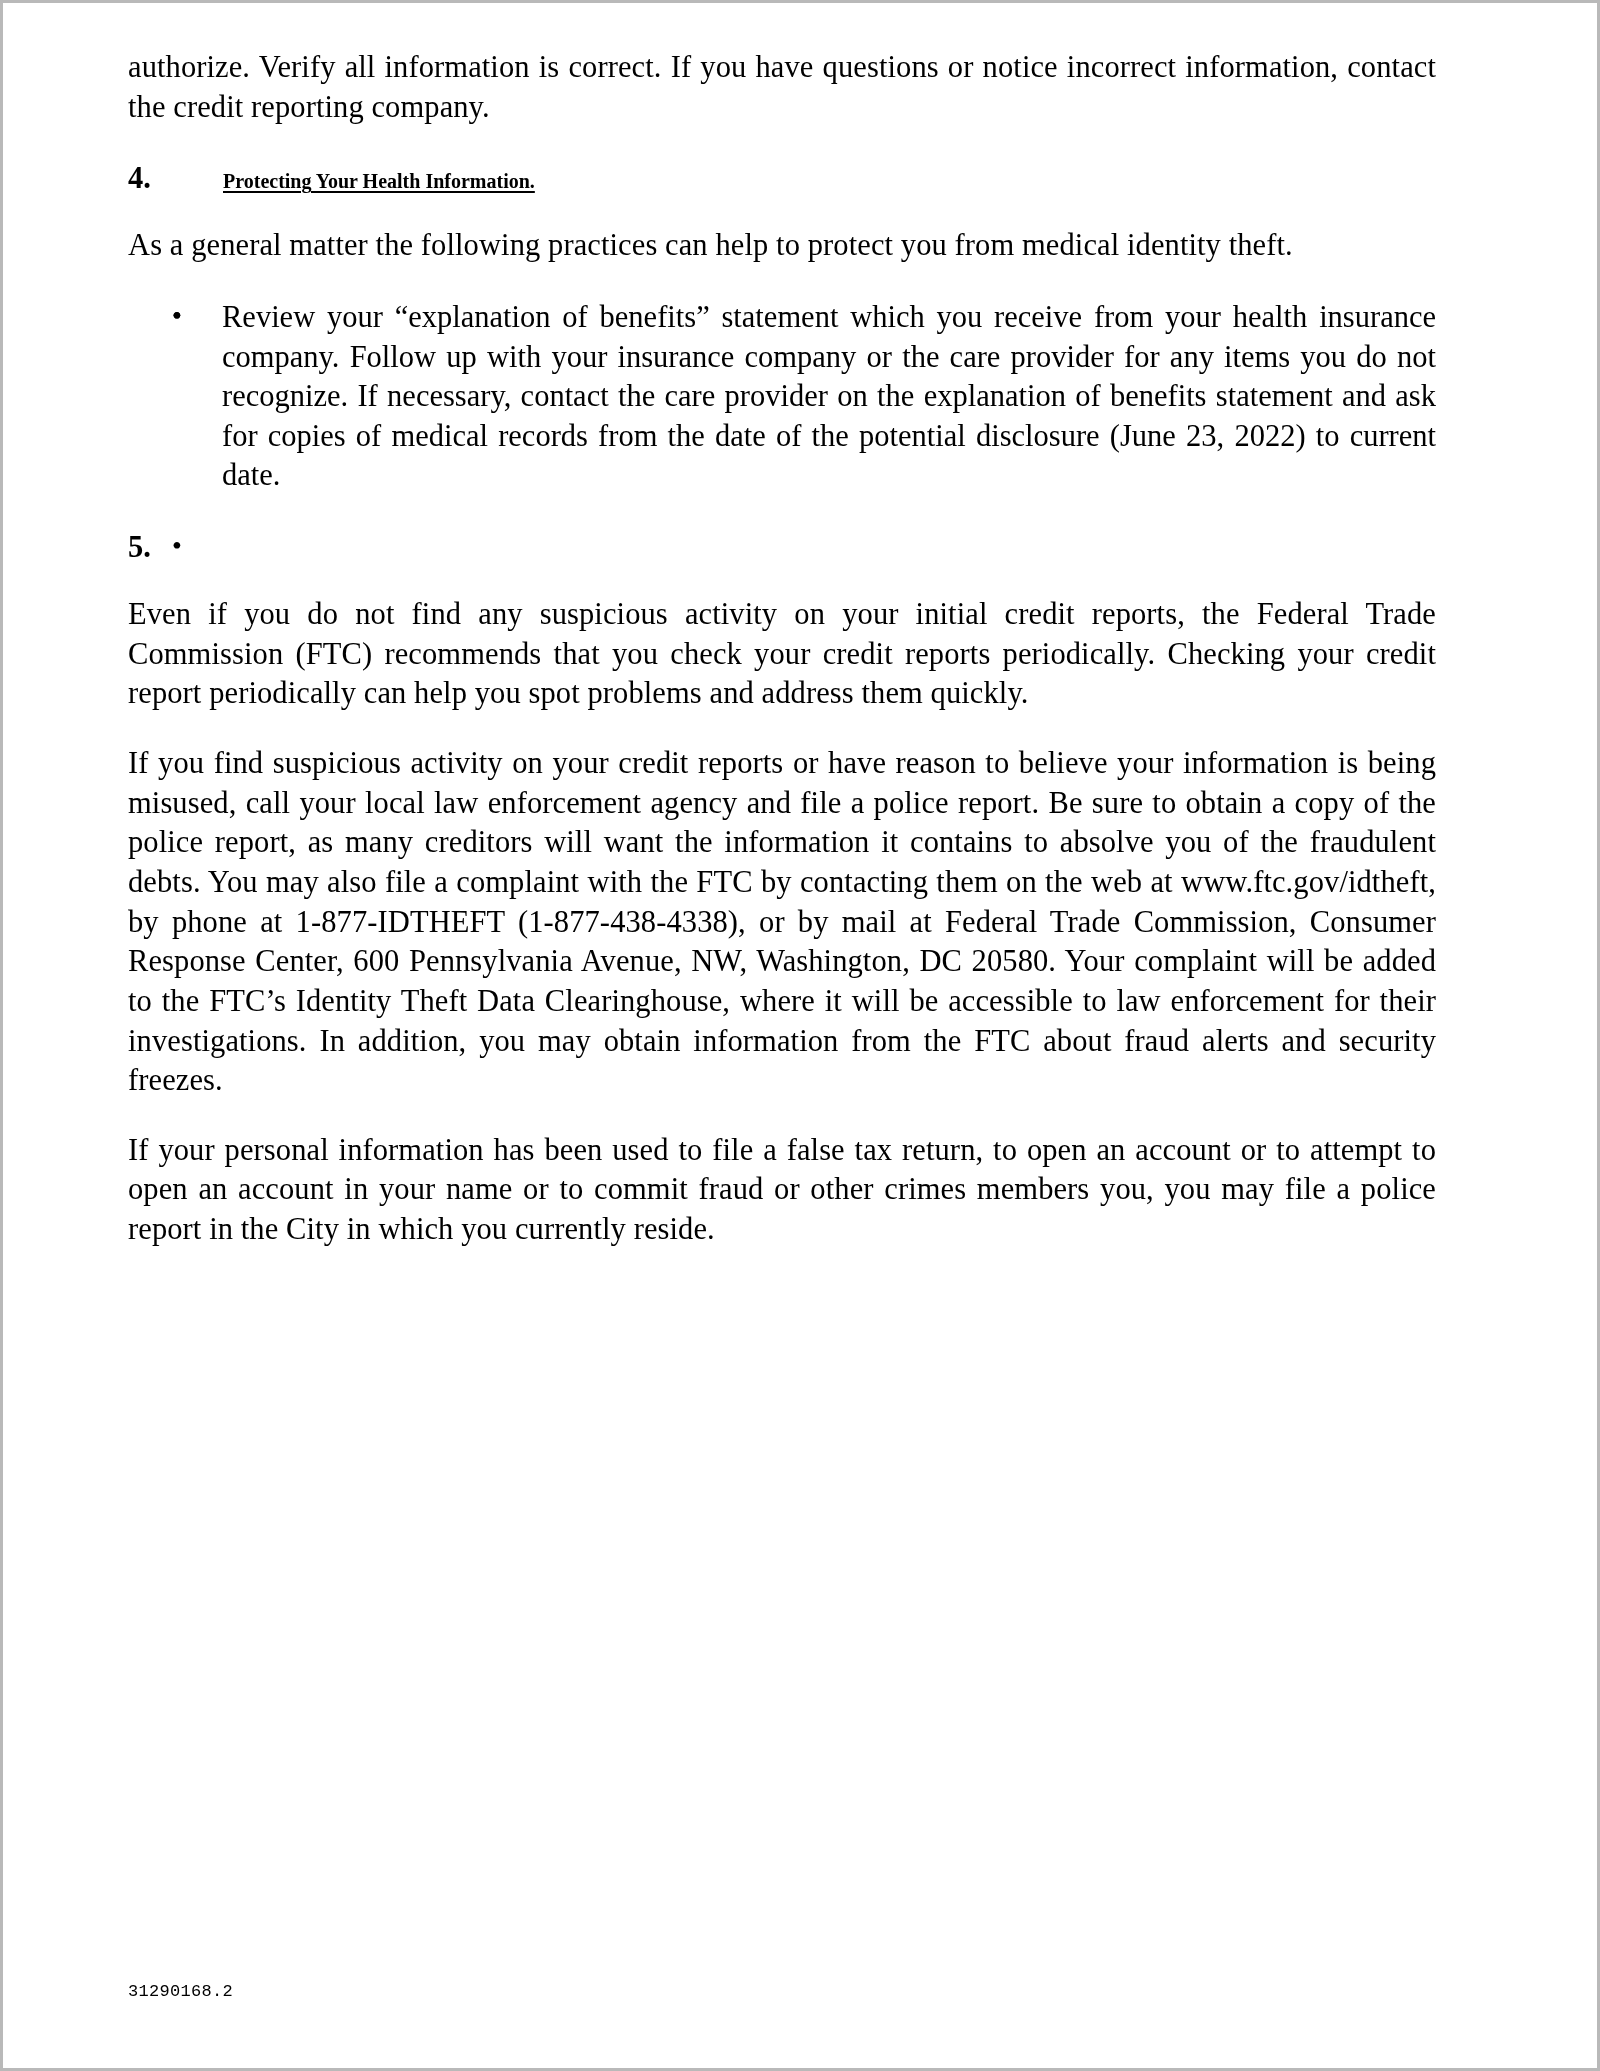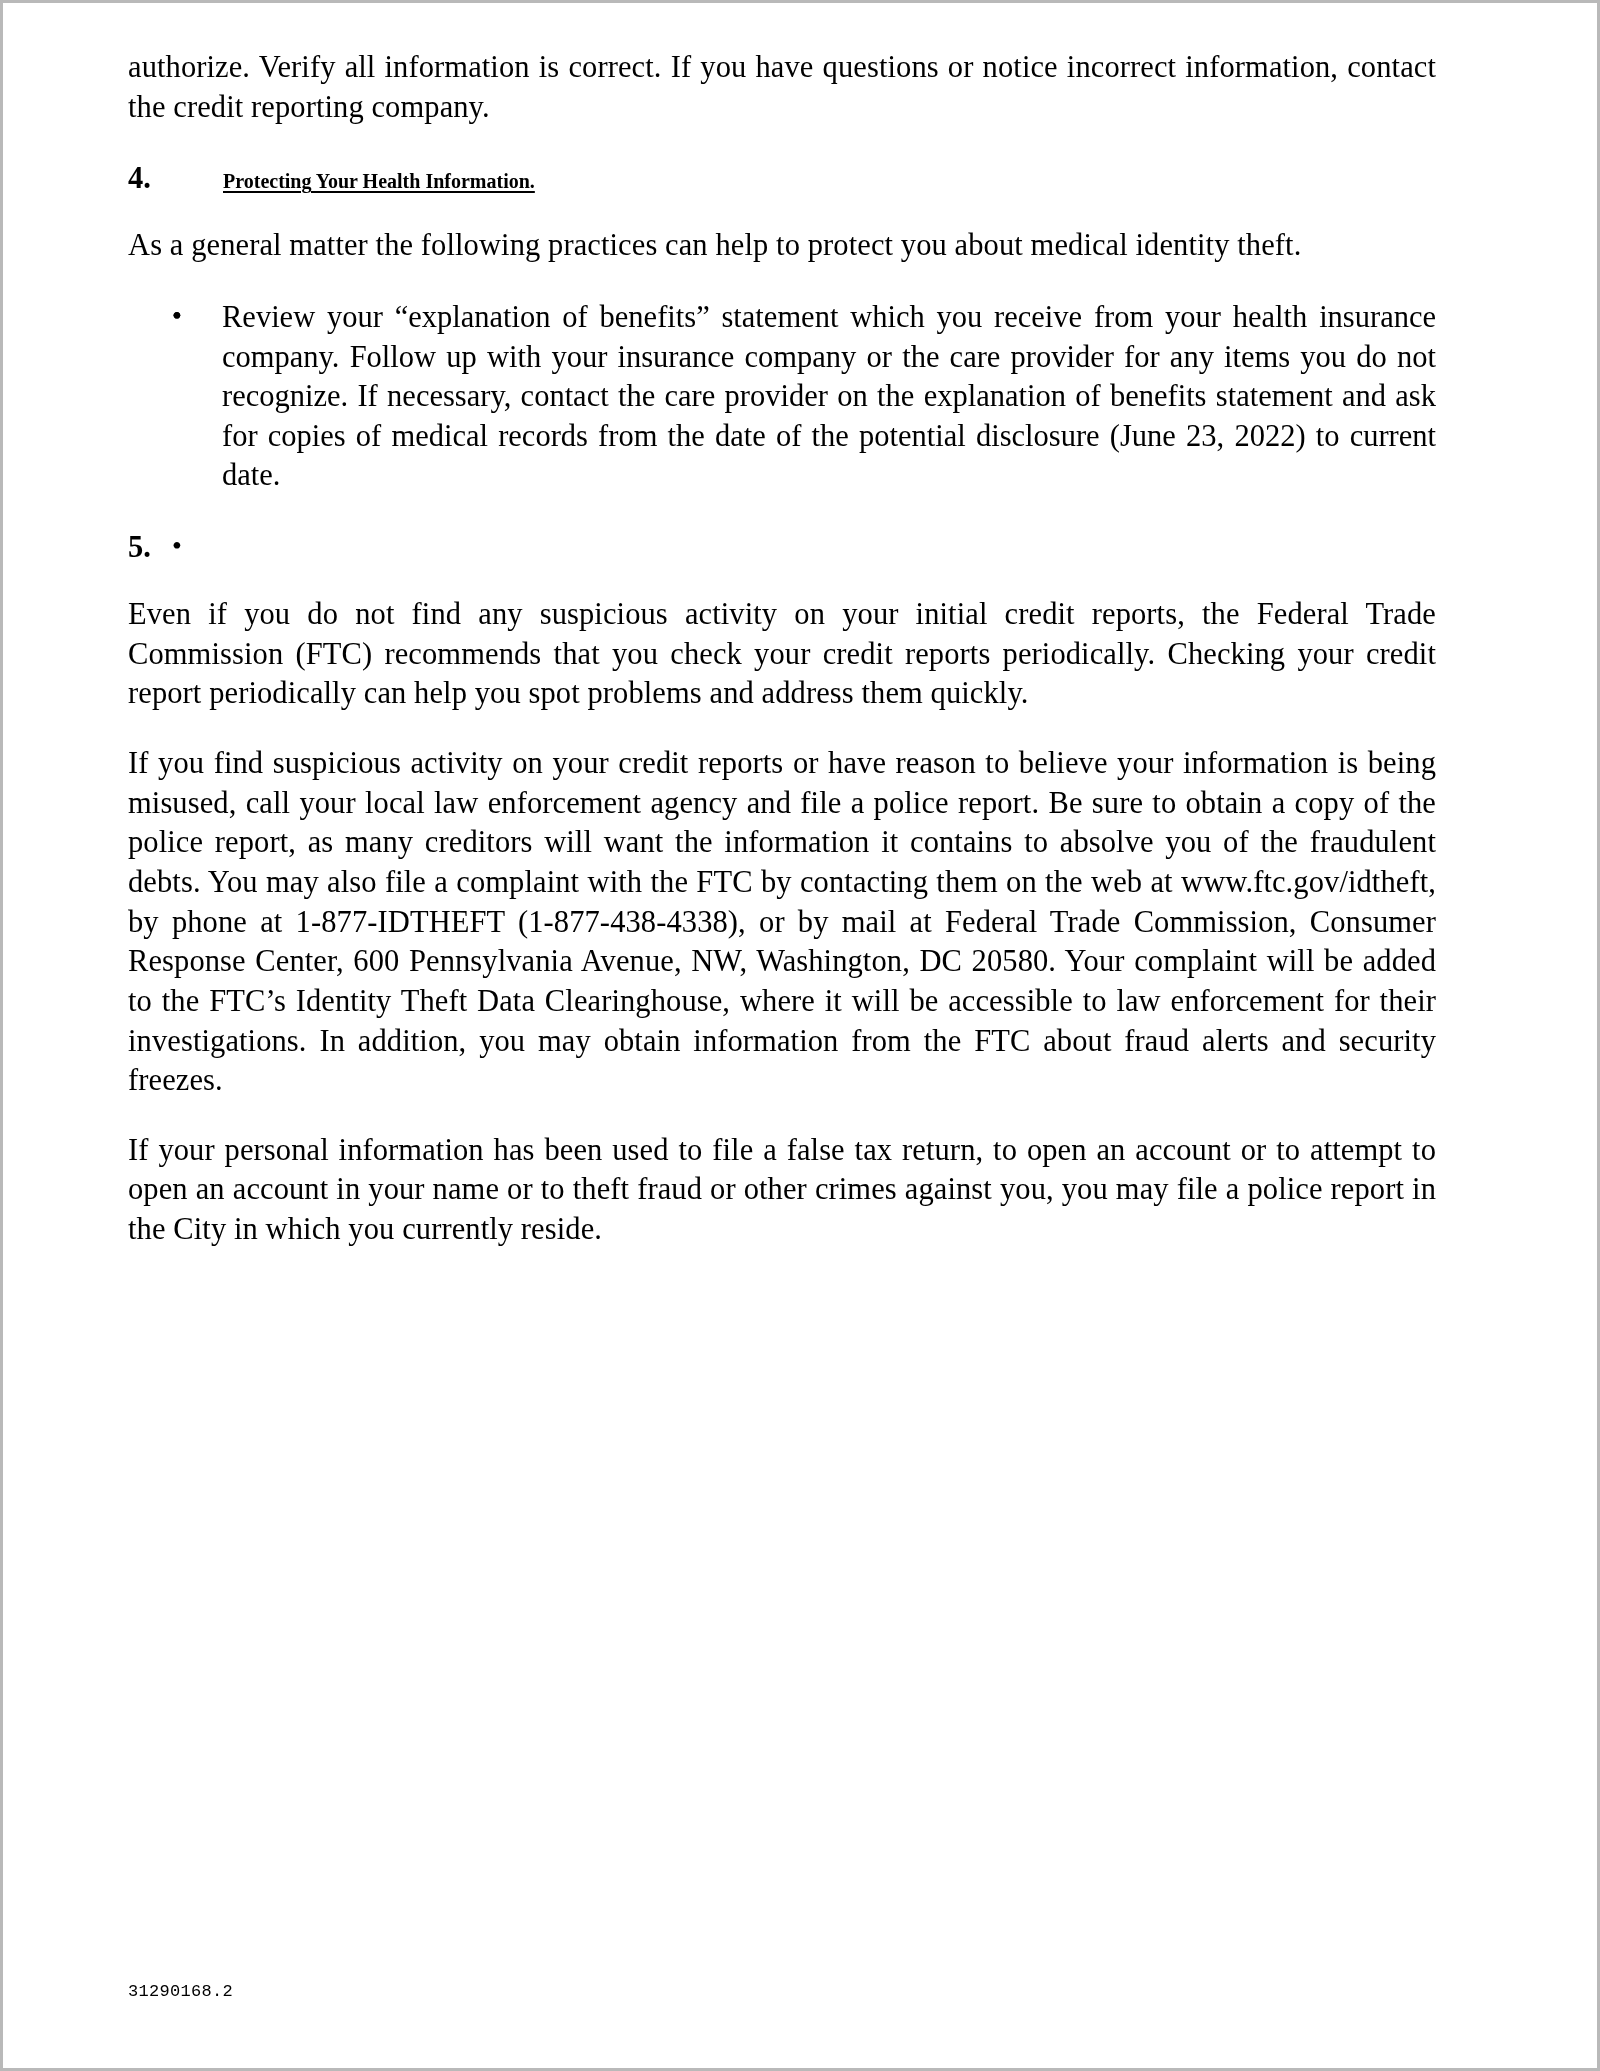--- a/index.html
+++ b/index.html
@@ -112,21 +112,21 @@
 
   <div class="content">
 
     <p class="body-text">authorize. Verify all information is correct. If you have questions or notice incorrect information, contact the credit reporting company.</p>
 
     <div class="heading-row">
       <span class="heading-num">4.</span>
       <span class="heading-text">Protecting Your Health Information.</span>
     </div>
 
-    <p class="body-text">As a general matter the following practices can help to protect you about medical identity theft.</p>
+    <p class="body-text">As a general matter the following practices can help to protect you from medical identity theft.</p>
 
     <ul class="bullets">
       <li>
         <span class="bullet-dot">•</span>
       </li>
       <li>
         <span class="bullet-dot">•</span>
         <span>Review your “explanation of benefits” statement which you receive from your health insurance company. Follow up with your insurance company or the care provider for any items you do not recognize. If necessary, contact the care provider on the explanation of benefits statement and ask for copies of medical records from the date of the potential disclosure (June 23, 2022) to current date.</span>
       </li>
       <li>
@@ -135,19 +135,19 @@
     </ul>
 
     <div class="heading-row">
       <span class="heading-num">5.</span>
     </div>
 
     <p class="body-text">Even if you do not find any suspicious activity on your initial credit reports, the Federal Trade Commission (FTC) recommends that you check your credit reports periodically. Checking your credit report periodically can help you spot problems and address them quickly.</p>
 
     <p class="body-text">If you find suspicious activity on your credit reports or have reason to believe your information is being misused, call your local law enforcement agency and file a police report. Be sure to obtain a copy of the police report, as many creditors will want the information it contains to absolve you of the fraudulent debts. You may also file a complaint with the FTC by contacting them on the web at www.ftc.gov/idtheft, by phone at 1-877-IDTHEFT (1-877-438-4338), or by mail at Federal Trade Commission, Consumer Response Center, 600 Pennsylvania Avenue, NW, Washington, DC 20580. Your complaint will be added to the FTC’s Identity Theft Data Clearinghouse, where it will be accessible to law enforcement for their investigations. In addition, you may obtain information from the FTC about fraud alerts and security freezes.</p>
 
-    <p class="body-text">If your personal information has been used to file a false tax return, to open an account or to attempt to open an account in your name or to theft fraud or other crimes against you, you may file a police report in the City in which you currently reside.</p>
+    <p class="body-text">If your personal information has been used to file a false tax return, to open an account or to attempt to open an account in your name or to commit fraud or other crimes members you, you may file a police report in the City in which you currently reside.</p>
 
   </div>
 
   <div class="footer">31290168.2</div>
 
 </div>
 
 </body></html>

